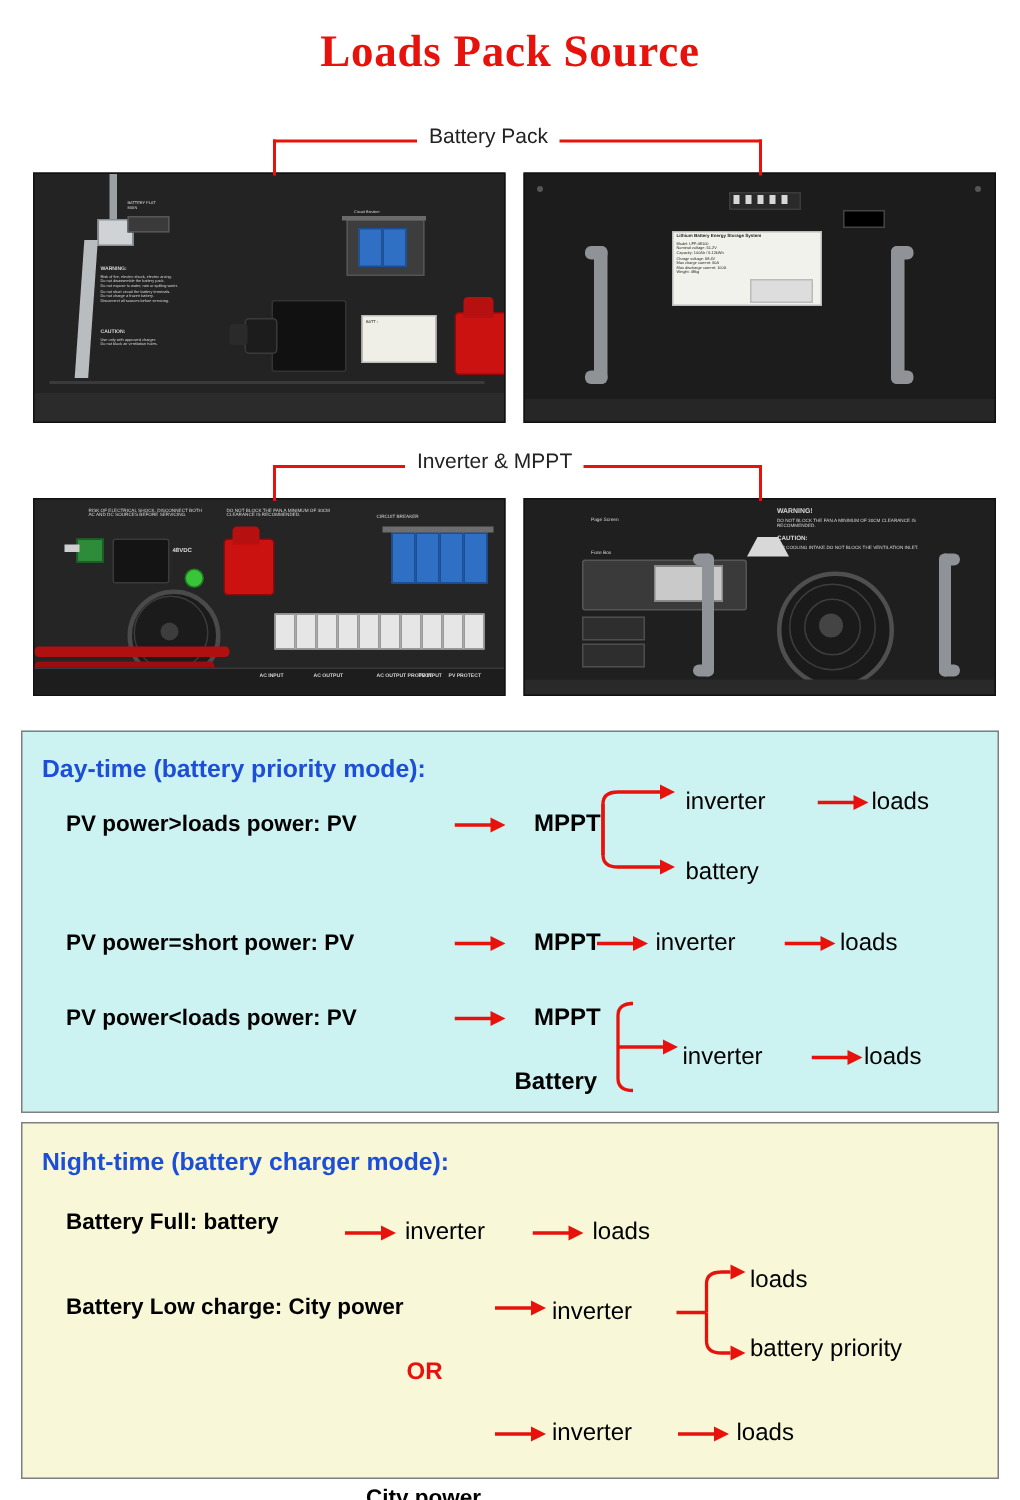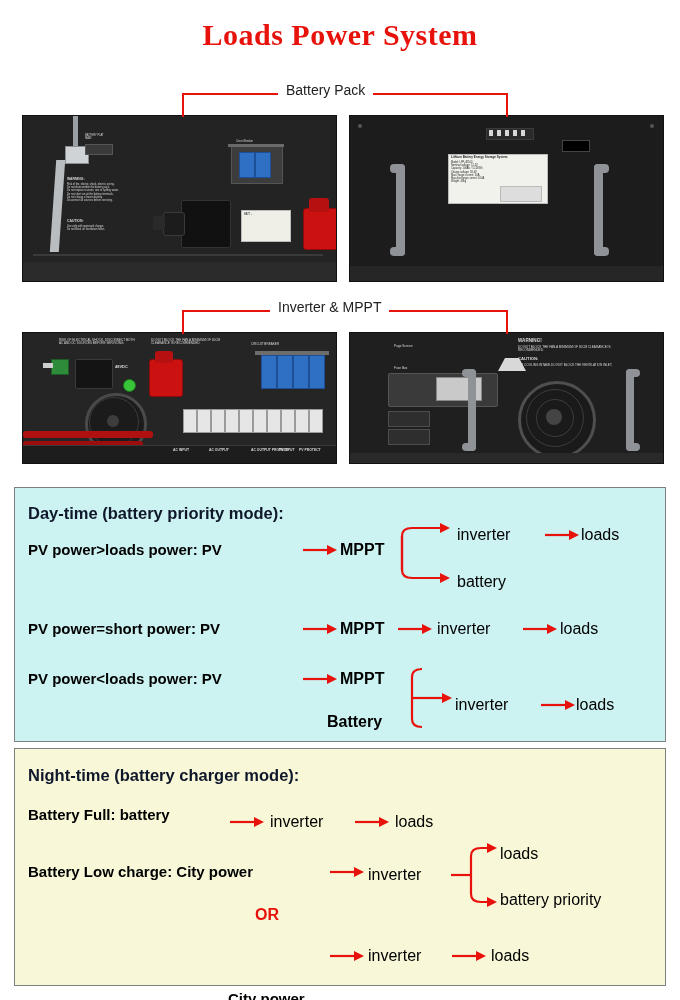--- a/index.html
+++ b/index.html
@@ -80,44 +80,44 @@
   .panel {
     position: absolute;
     border: 1px solid #7f7f7f;
     box-sizing: border-box;
   }
   .panel.day { background: #ccf2f2; }
   .panel.night { background: #f8f8d8; }
 
   .panel-heading {
     position: absolute;
-    color: #0f172a;
+    color: #1d4ed8;
     font-size: 16.5px;
     font-weight: bold;
   }
 
   .row {
     position: absolute;
     font-size: 15px;
     color: #000;
     white-space: nowrap;
   }
-  .b { font-weight: bold; }
+  .b { font-weight: bold; margin-left: 16px; }
   .n { font-weight: normal; }
 
   
   .overlay {
     position: absolute;
     pointer-events: none;
   }
 </style>
 </head>
 <body>
 
-<div class="title">Loads Power System</div>
+<div class="title">Loads Pack Source</div>
 
 <div class="bracket" style="left:182px; top:93px; width:322px; height:22px;"></div>
 <div class="bracket-label" style="left:278px; top:82px;">Battery Pack</div>
 
 <div class="photo" style="left:22px; top:115px; width:313px; height:165px; background:#232323;">
   <div class="inner">
 
     <div class="part" style="left:50px; top:0px; width:5px; height:34px; background:#9aa0a4;"></div>
     <div class="part" style="left:42px; top:30px; width:22px; height:16px; background:#cfd3d6; border:1px solid #8a8f93;"></div>
     <div class="part" style="left:30px; top:44px; width:9px; height:92px; background:#b9bdc0; transform:skewX(-4deg);"></div>

